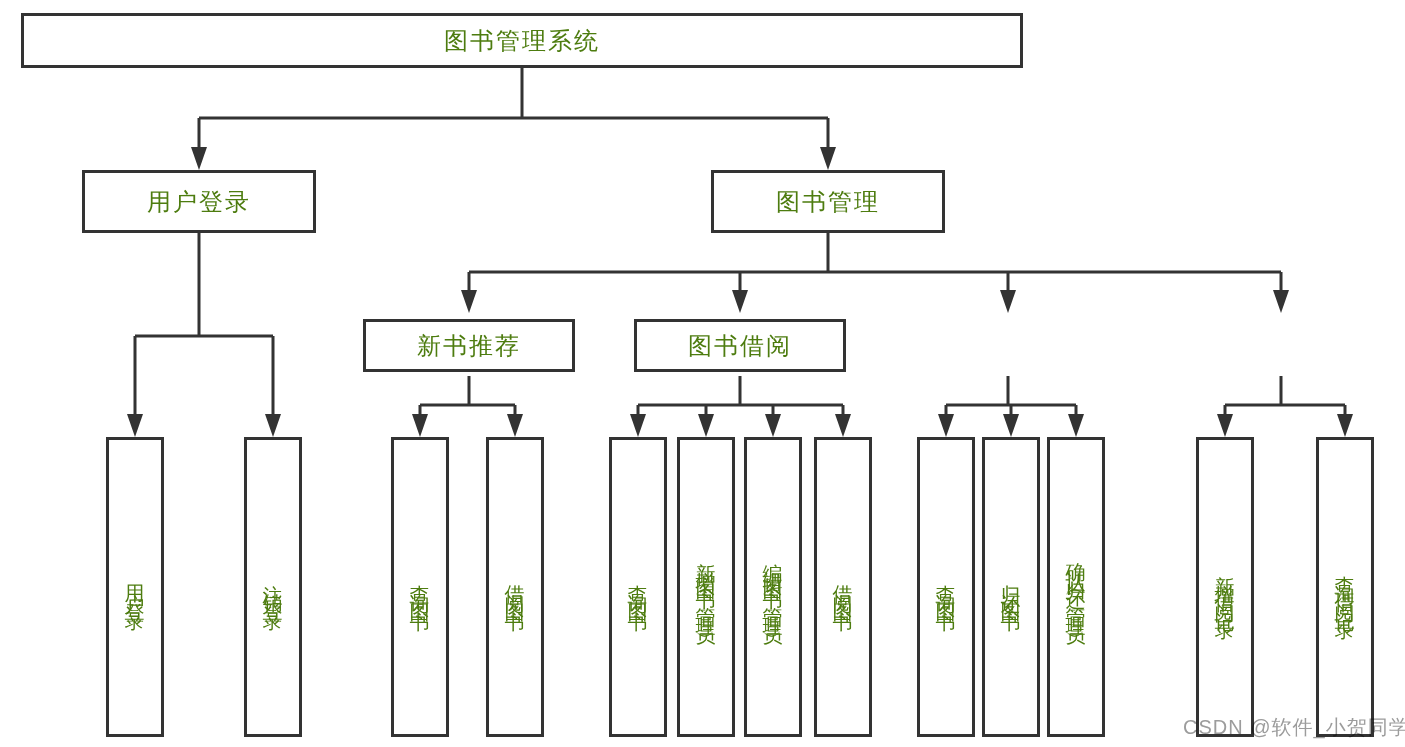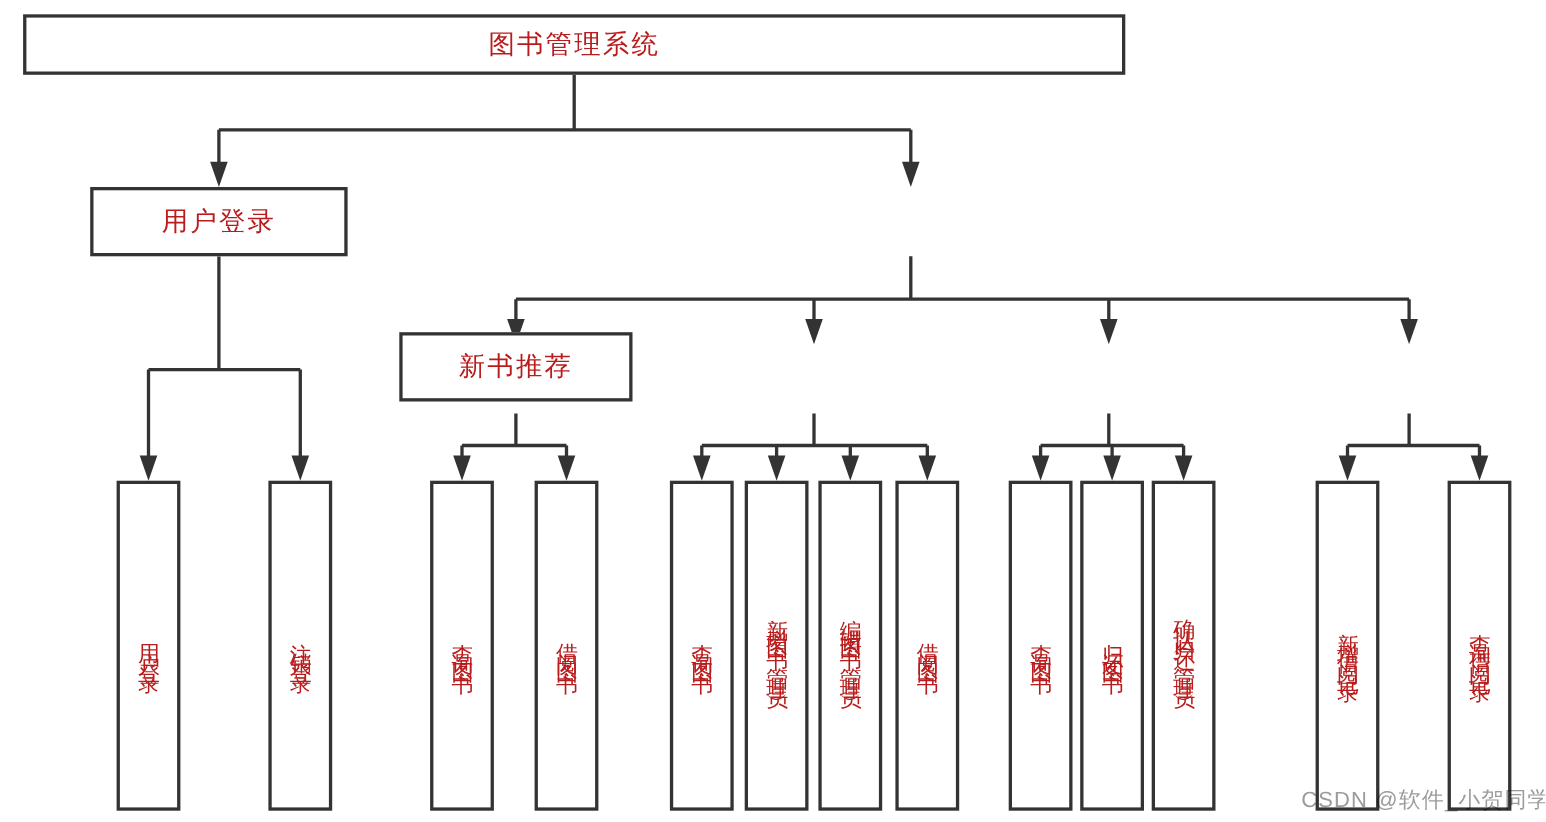--- a/index.html
+++ b/index.html
@@ -19,30 +19,30 @@
     left: 0; top: 0;
     width: 1405px; height: 747px;
   }
   .wires path.ln { stroke: #333333; stroke-width: 3; fill: none; }
   .wires path.tri { fill: #333333; stroke: none; }
   .box {
     position: absolute;
     box-sizing: border-box;
     border: 3px solid #333333;
     background: #ffffff;
-    color: #b91c1c;
+    color: #4d7c0f;
     display: flex;
     align-items: center;
     justify-content: center;
     text-align: center;
   }
   .h-box { font-size: 24px; letter-spacing: 2px; line-height: 1; }
   .root-box { left: 21px; top: 13px; width: 1002px; height: 55px; }
   .l2 { top: 170px; width: 234px; height: 63px; }
-  .l3 { top: 302px; width: 212px; height: 63px; }
+  .l3 { top: 319px; width: 212px; height: 53px; }
   .leaf {
     top: 437px;
     width: 58px;
     height: 300px;
     border-width: 3px;
     writing-mode: vertical-rl;
     text-orientation: mixed;
     font-size: 20px;
     letter-spacing: 9px;
     line-height: 1;
@@ -95,22 +95,24 @@
     <path class="tri" d="M1076 437 L1068 414 L1084 414 Z"></path>
 
     <path class="ln" d="M1281 376 V405 M1225 405 H1345 M1225 405 V416 M1345 405 V416"></path>
     <path class="tri" d="M1225 437 L1217 414 L1233 414 Z"></path>
     <path class="tri" d="M1345 437 L1337 414 L1353 414 Z"></path>
   </svg>
 
   <div class="box h-box root-box">图书管理系统</div>
 
   <div class="box h-box l2" style="left:82px">用户登录</div>
+  <div class="box h-box l2" style="left:711px">图书管理</div>
 
   <div class="box h-box l3" style="left:363px">新书推荐</div>
+  <div class="box h-box l3" style="left:634px">图书借阅</div>
 
   <div class="box leaf" style="left:106px">用户登录</div>
   <div class="box leaf" style="left:244px">注销登录</div>
 
   <div class="box leaf" style="left:391px">查询图书</div>
   <div class="box leaf" style="left:486px">借阅图书</div>
 
   <div class="box leaf" style="left:609px">查询图书</div>
   <div class="box leaf" style="left:677px">新增图书（管理员）</div>
   <div class="box leaf" style="left:744px">编辑图书（管理员）</div>

